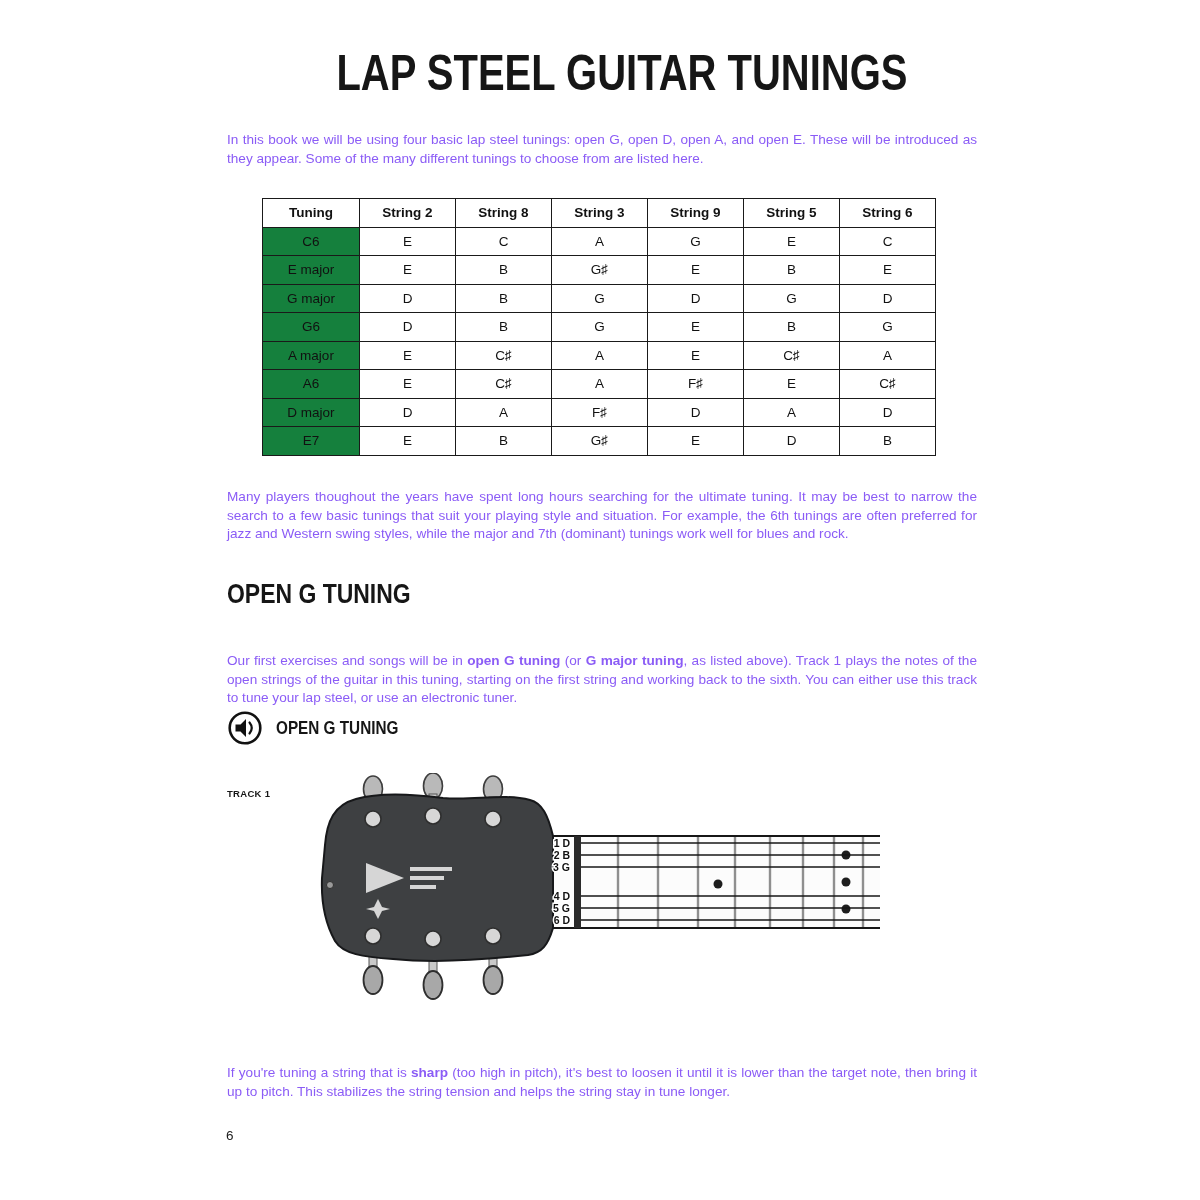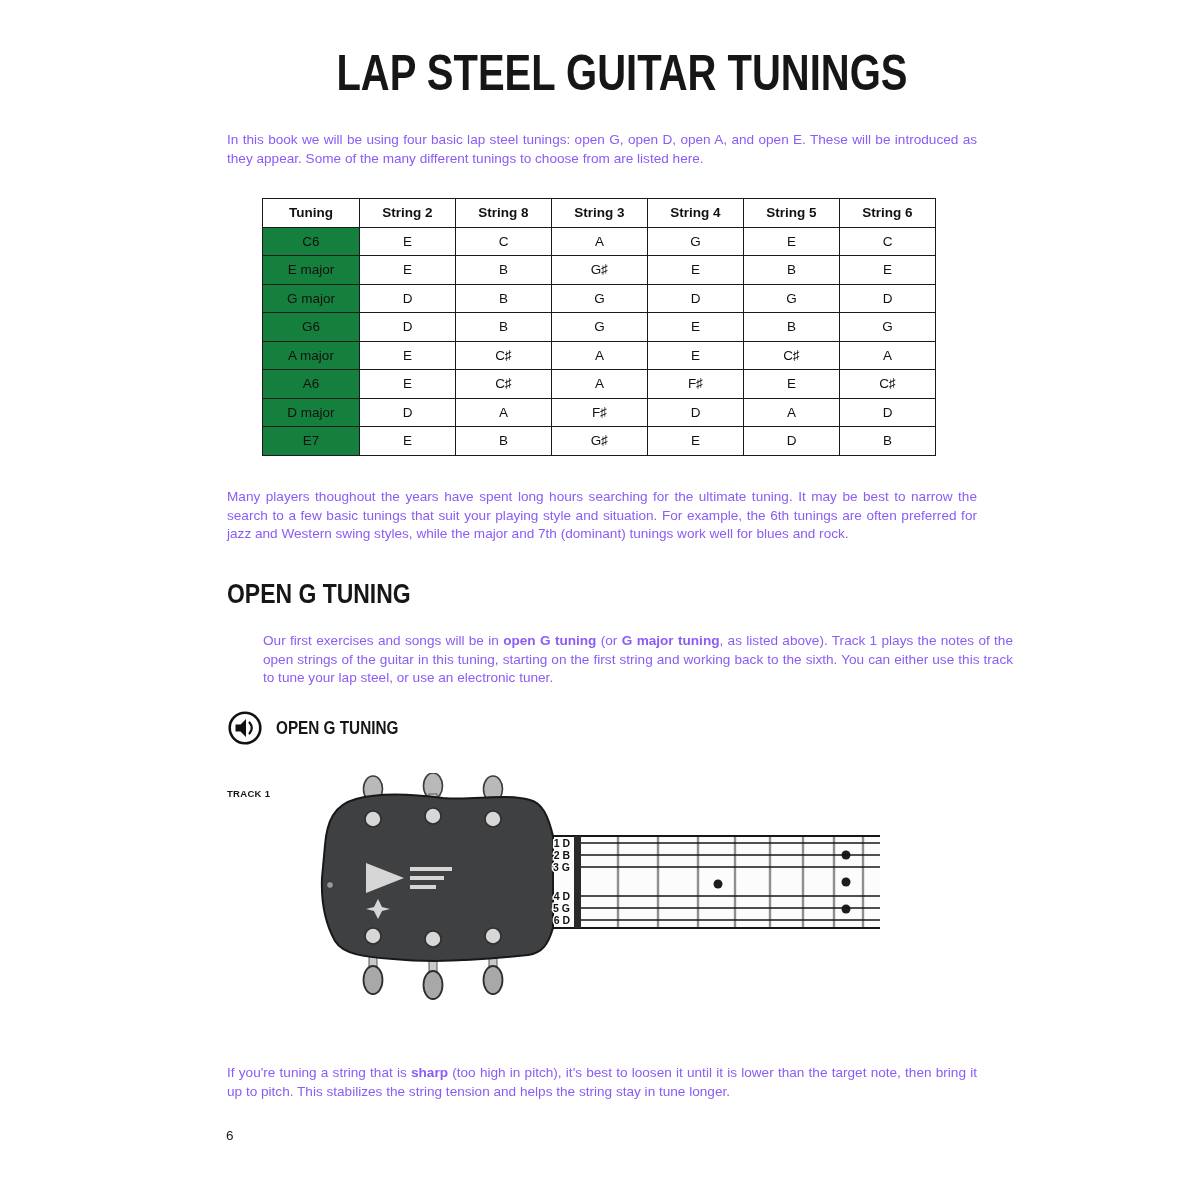--- a/index.html
+++ b/index.html
@@ -37,21 +37,21 @@
     left: 227px;
     width: 750px;
     font-size: 13.6px;
     line-height: 18.6px;
     text-align: justify;
     color: #8b5cf6;
   }
   .b { font-weight: 700; }
   .intro { top: 131px; }
   .search-para { top: 488px; }
-  .openg-para { top: 632px; margin-left: 36px; }
+  .openg-para { top: 652px; }
   .tip-para { top: 1064px; }
 
   table.tunings {
     position: absolute;
     left: 262px;
     top: 198px;
     border-collapse: collapse;
     font-size: 13.5px;
     color: #111;
     table-layout: fixed;
@@ -141,21 +141,21 @@
         <col class="c-string">
         <col class="c-string">
         <col class="c-string">
     </colgroup>
     <thead>
       <tr>
         <th>Tuning</th>
         <th>String 2</th>
         <th>String 8</th>
         <th>String 3</th>
-        <th>String 4</th>
+        <th>String 9</th>
         <th>String 5</th>
         <th>String 6</th>
       </tr>
     </thead>
     <tbody>
       <tr>
         <td class="tuning-cell">C6</td>
         <td>E</td>
         <td>C</td>
         <td>A</td>

